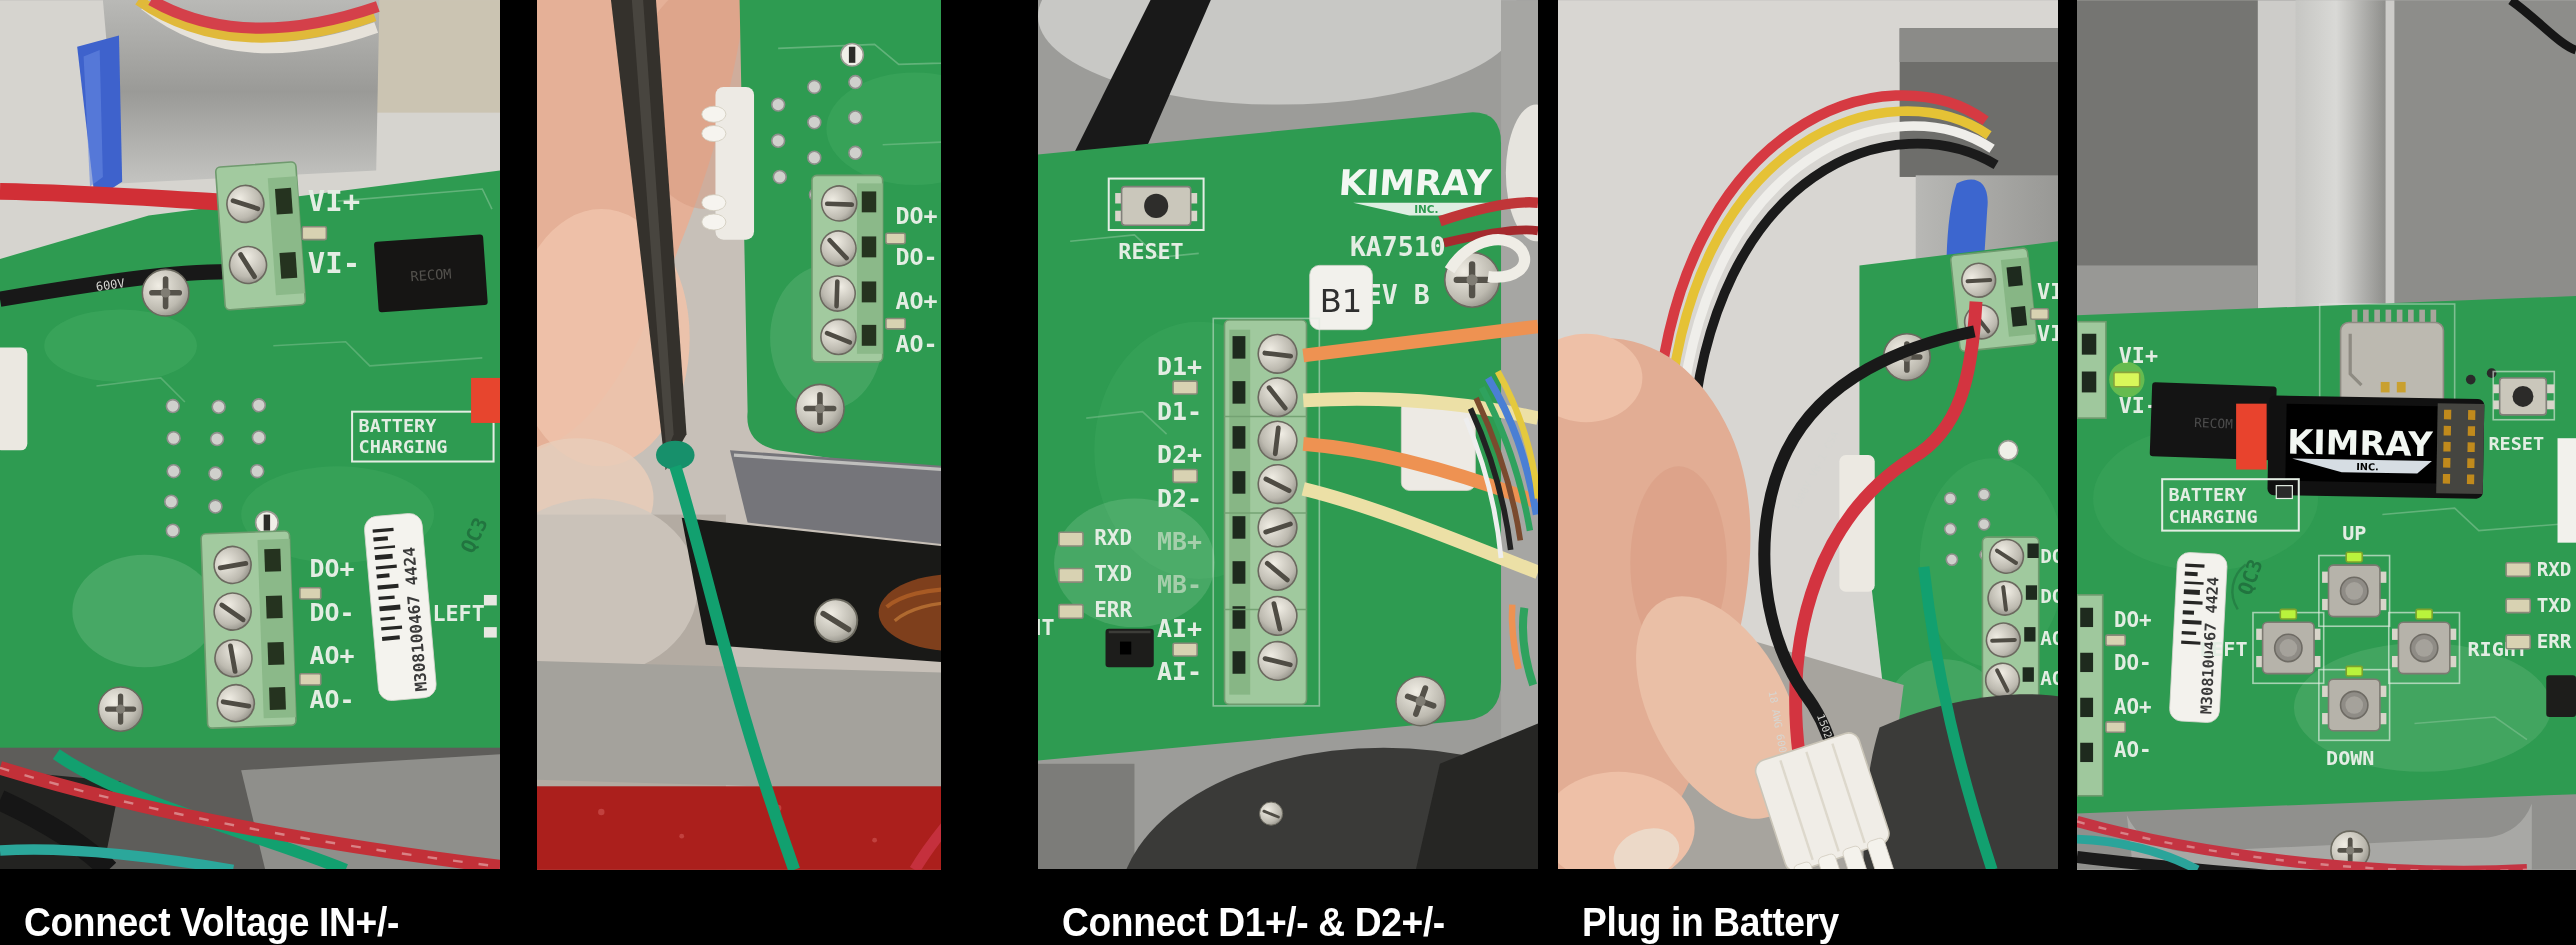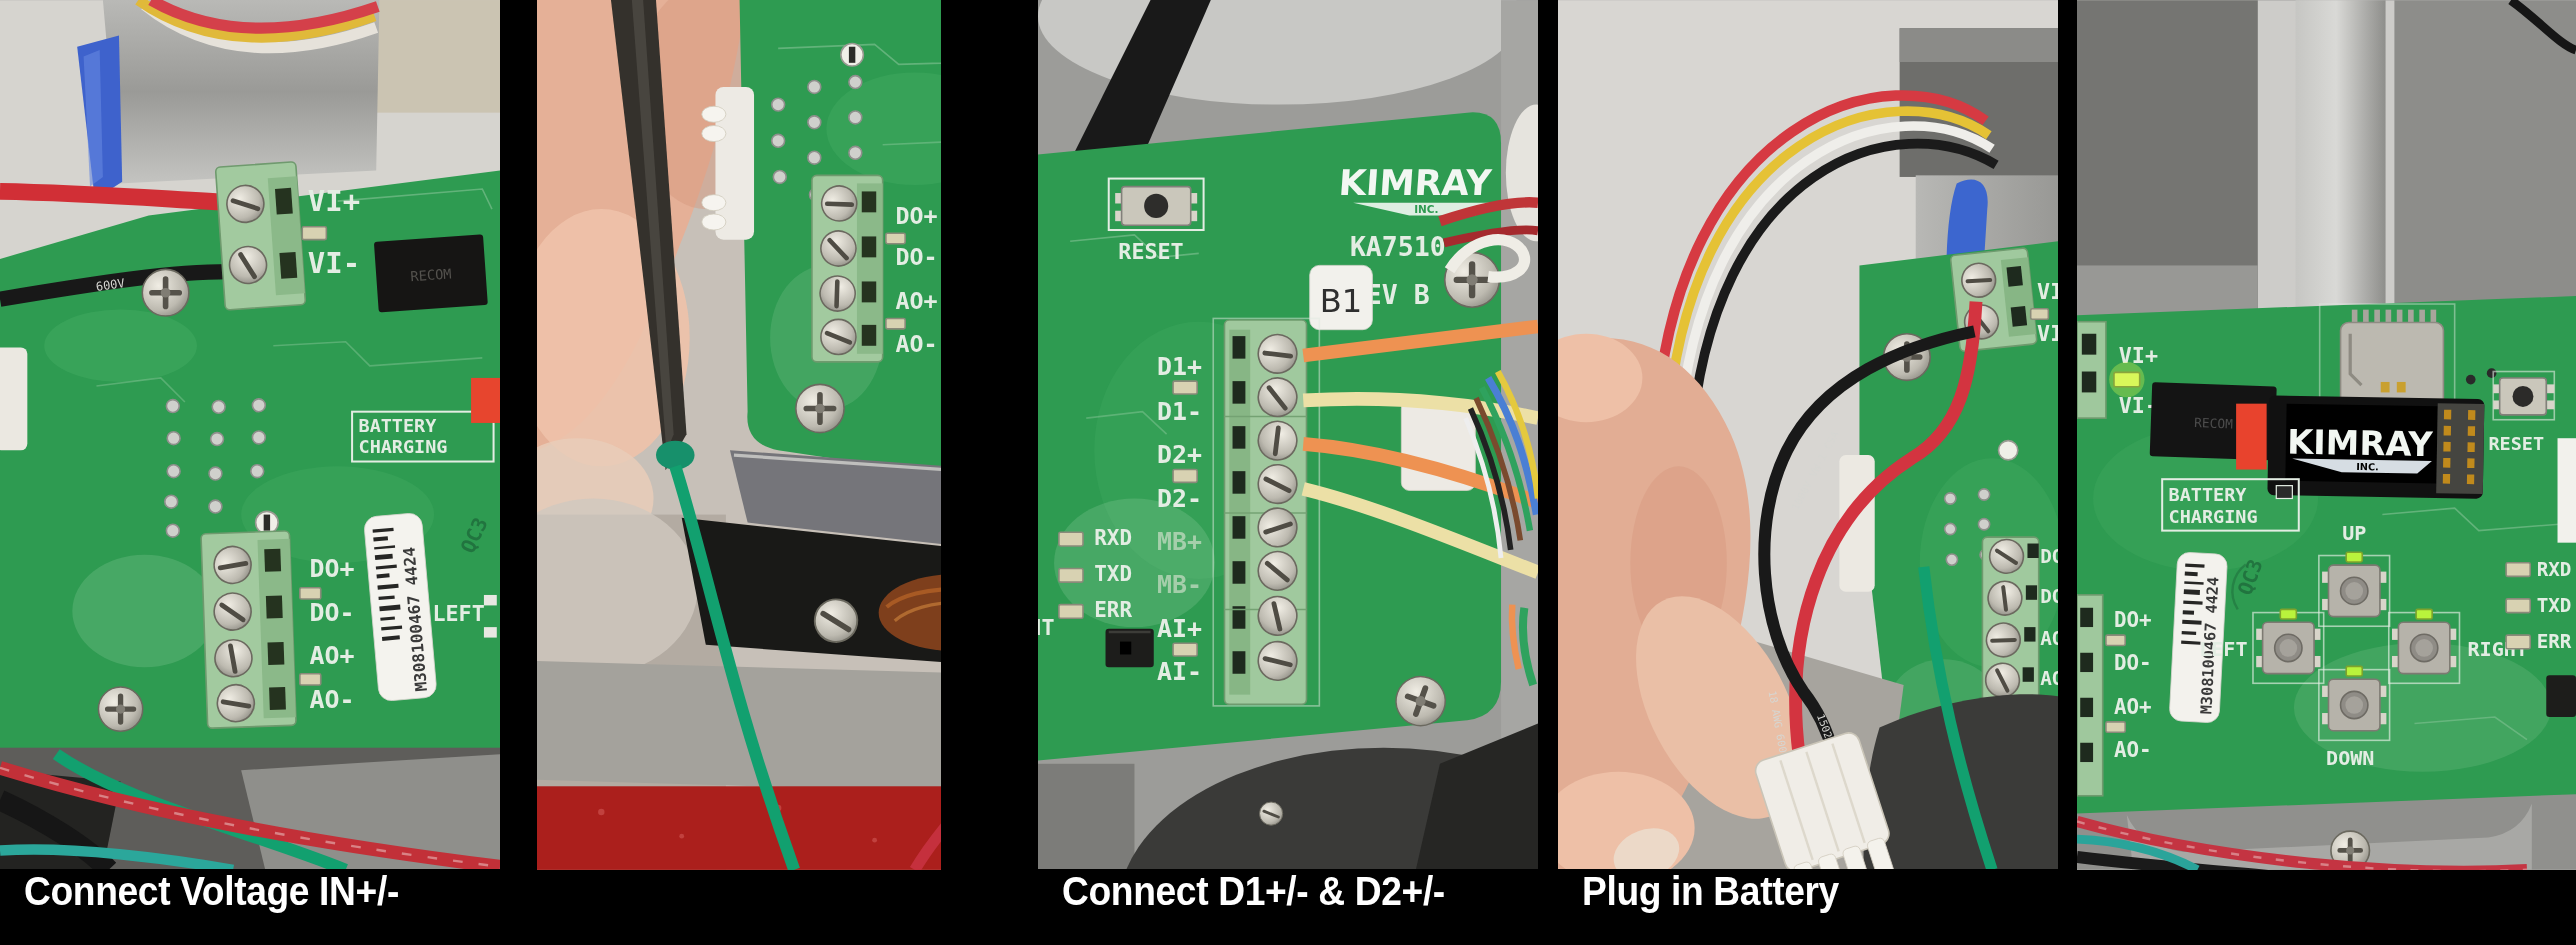--- a/index.html
+++ b/index.html
@@ -3,21 +3,21 @@
 <meta charset="utf-8">
 <style>
   html,body{margin:0;padding:0;background:#000;}
   body{width:2576px;height:945px;overflow:hidden;}
   .montage{position:relative;width:2576px;height:945px;background:#000;}
   .panel{position:absolute;top:0;height:945px;display:flex;flex-direction:column;}
   .p1{left:0;width:500px}.p2{left:537px;width:404px}.p3{left:1038px;width:500px}
   .p4{left:1558px;width:500px}.p5{left:2077px;width:499px}
   .photo{height:870px;overflow:hidden;background:#888;}
   .photo svg{display:block}
-  .caption{height:76px;background:#000;display:flex;align-items:flex-start;padding-left:24px;}
+  .caption{height:76px;background:#000;display:flex;align-items:flex-end;padding-left:24px;}
   .caption span{font-family:"Liberation Sans",sans-serif;font-weight:700;font-size:40px;color:#fff;
     white-space:nowrap;transform:scaleX(.93);transform-origin:left center;letter-spacing:-0.4px;}
   .silk{font-family:"DejaVu Sans Mono",monospace;font-weight:bold;fill:#e3ede3;}
   .silkdim{font-family:"DejaVu Sans Mono",monospace;font-weight:bold;fill:#bcd8bc;}
   .stick{font-family:"DejaVu Sans Mono",monospace;font-weight:bold;fill:#3a3a3a;}
   .logo{font-family:"DejaVu Sans",sans-serif;font-weight:bold;fill:#f2f7f2;}
   .wiretx{font-family:"DejaVu Sans Mono",monospace;fill:#d6d6d2;}
 </style>
 </head>
 <body>

